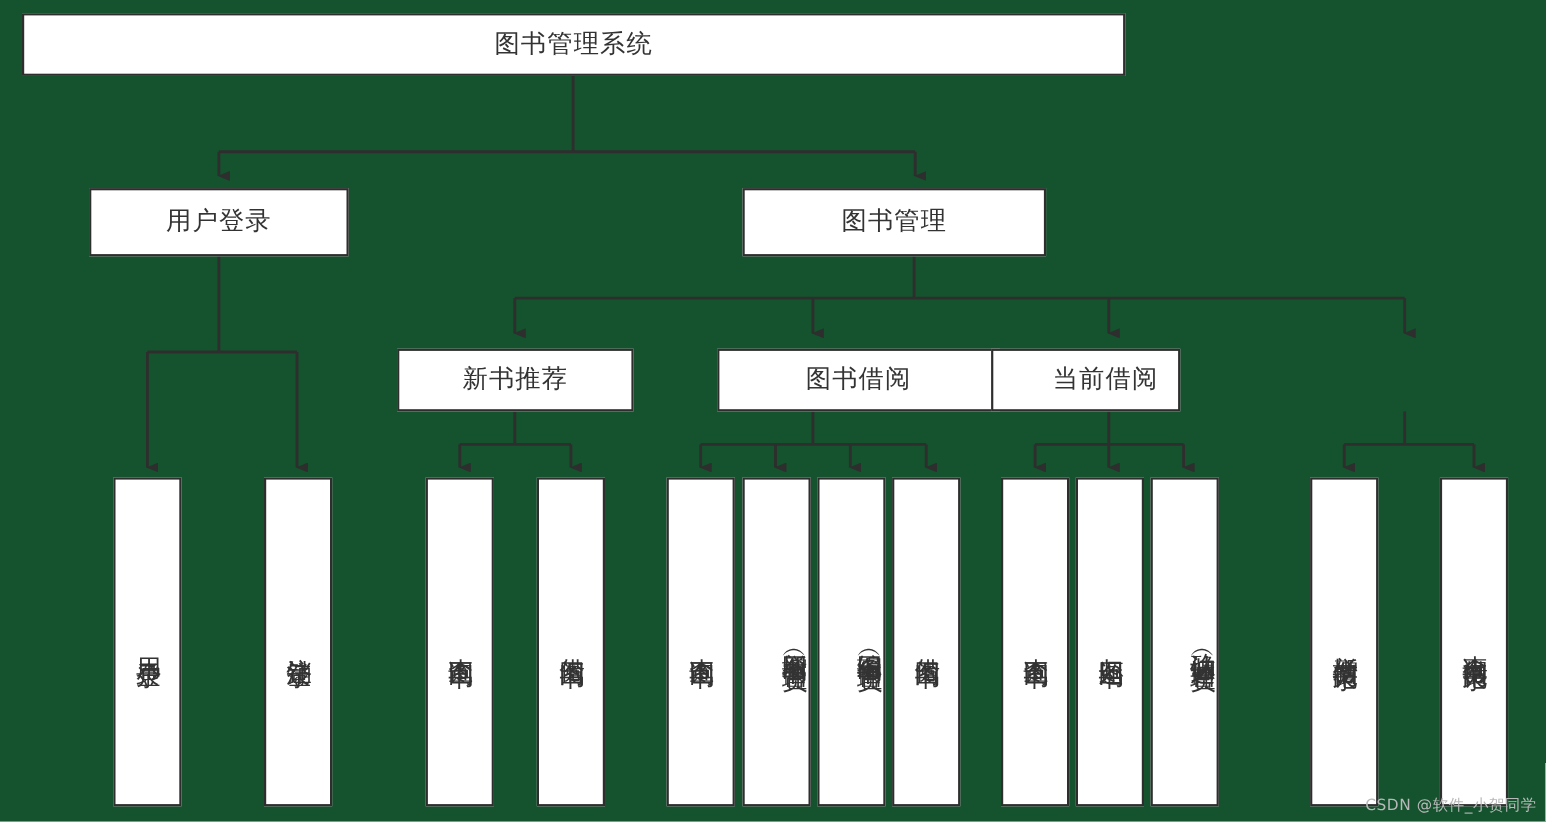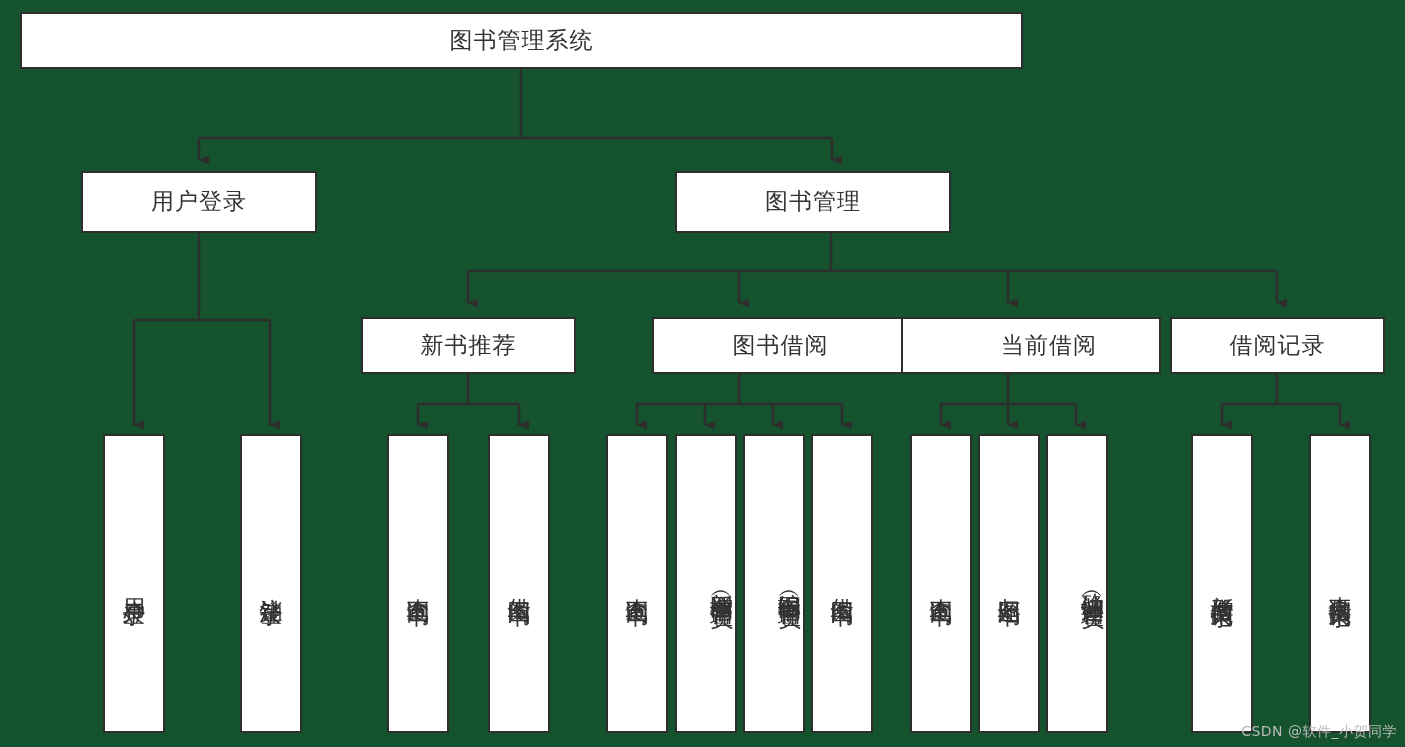--- a/index.html
+++ b/index.html
@@ -140,27 +140,24 @@
   </div>
 
   <div class="node h-node" style="left:361px; top:317px; width:215px; height:57px;text-align:right;">
     <span class="node-label">新书推荐</span>
   </div>
 
   <div class="node h-node" style="left:632px; top:317px; width:257px; height:57px;margin-left:20px;">
     <span class="node-label">图书借阅</span>
   </div>
 
-  <div class="node h-node" style="left:901px; top:317px; width:260px; height:57px;padding-left:36px;">
+  <div class="node h-node" style="left:901px; top:317px; width:172px; height:57px;padding-left:36px;">
     <span class="node-label">当前借阅</span>
   </div>
 
-  <div class="node h-node" style="left:1170px; top:317px; width:215px; height:57px;">
-    <span class="node-label">借阅记录</span>
-  </div>
 
   <div class="node v-node" style="left:103px; top:434px; width:62px; height:299px;">
     <span class="node-label">用户登录</span>
   </div>
 
   <div class="node v-node" style="left:240px; top:434px; width:62px; height:299px;">
     <span class="node-label">注销登录</span>
   </div>
 
   <div class="node v-node" style="left:387px; top:434px; width:62px; height:299px;">

